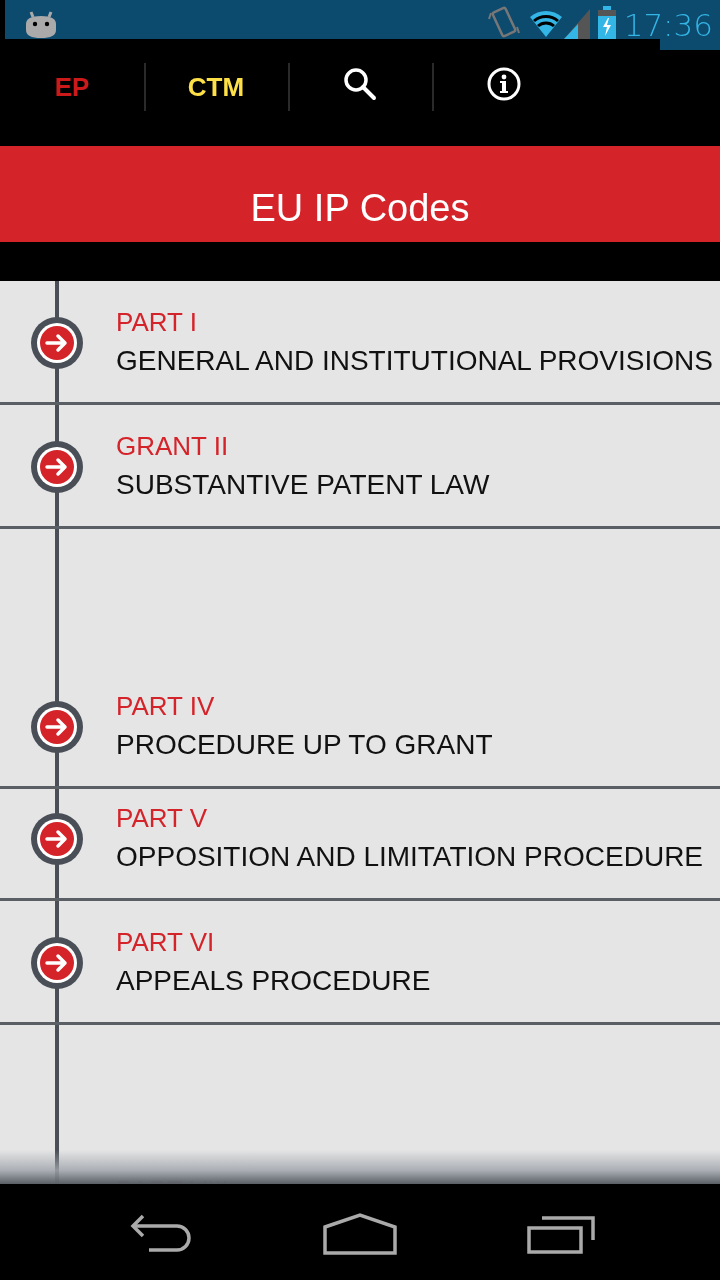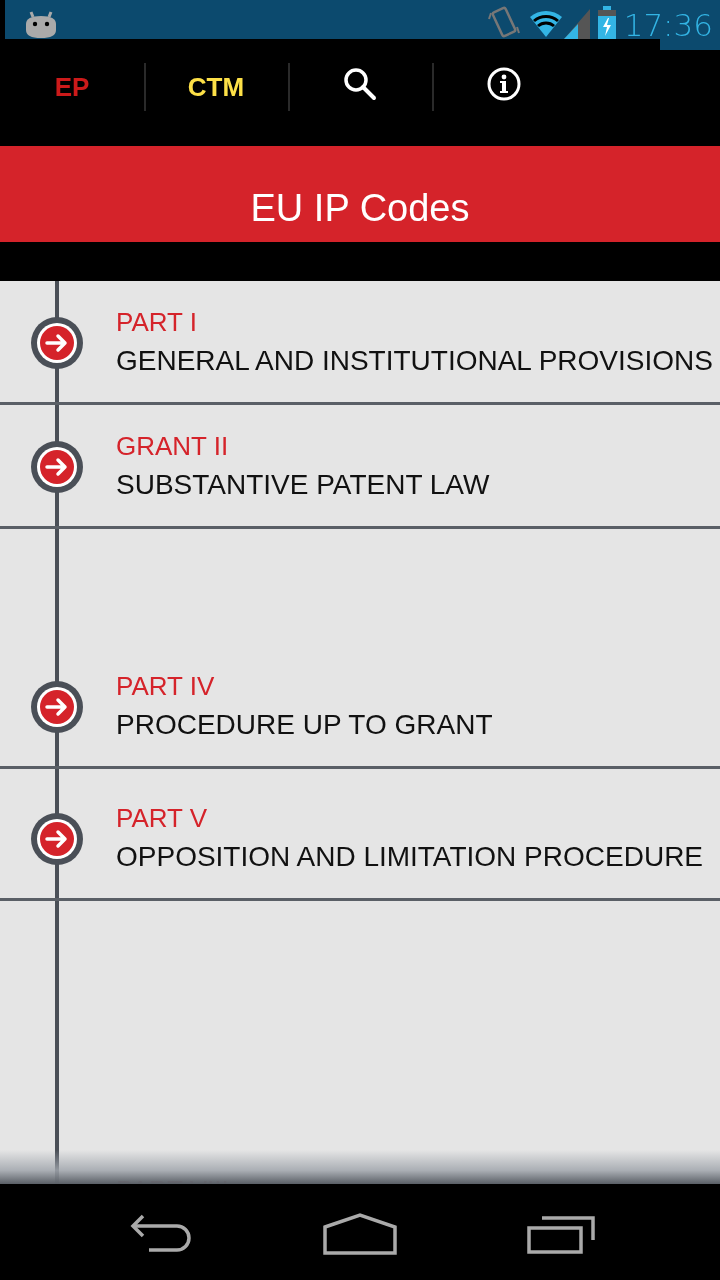--- a/index.html
+++ b/index.html
@@ -118,21 +118,21 @@
         <circle cx="26" cy="26" r="20" fill="#fff"></circle>
         <circle cx="26" cy="26" r="17" fill="#d5232a"></circle>
       <path d="M16 26 H34 M27 19 L34 26 L27 33" fill="none" stroke="#fff" stroke-width="3.5" stroke-linecap="round" stroke-linejoin="round"></path>
     </svg>
     <span class="part">GRANT II</span>
     <span class="desc">SUBSTANTIVE PATENT LAW</span>
     <div class="sep"></div>
   </div>
 
 
-  <div class="row" style="top:364px">
+  <div class="row" style="top:384px">
     <svg class="icon" viewBox="0 0 52 52">
       <circle cx="26" cy="26" r="26" fill="#4a4f57"></circle>
         <circle cx="26" cy="26" r="20" fill="#fff"></circle>
         <circle cx="26" cy="26" r="17" fill="#d5232a"></circle>
       <path d="M16 26 H34 M27 19 L34 26 L27 33" fill="none" stroke="#fff" stroke-width="3.5" stroke-linecap="round" stroke-linejoin="round"></path>
     </svg>
     <span class="part">PART IV</span>
     <span class="desc">PROCEDURE UP TO GRANT</span>
     <div class="sep"></div>
   </div>
@@ -142,20 +142,31 @@
       <circle cx="26" cy="26" r="26" fill="#4a4f57"></circle>
         <circle cx="26" cy="26" r="20" fill="#fff"></circle>
         <circle cx="26" cy="26" r="17" fill="#d5232a"></circle>
       <path d="M16 26 H34 M27 19 L34 26 L27 33" fill="none" stroke="#fff" stroke-width="3.5" stroke-linecap="round" stroke-linejoin="round"></path>
     </svg>
     <span class="part">PART V</span>
     <span class="desc">OPPOSITION AND LIMITATION PROCEDURE</span>
     <div class="sep"></div>
   </div>
 
+  <div class="row" style="top:620px">
+    <svg class="icon" viewBox="0 0 52 52">
+      <circle cx="26" cy="26" r="26" fill="#4a4f57"></circle>
+        <circle cx="26" cy="26" r="20" fill="#fff"></circle>
+        <circle cx="26" cy="26" r="17" fill="#d5232a"></circle>
+      <path d="M16 26 H34 M27 19 L34 26 L27 33" fill="none" stroke="#fff" stroke-width="3.5" stroke-linecap="round" stroke-linejoin="round"></path>
+    </svg>
+    <span class="part">PART VI</span>
+    <span class="desc">APPEALS PROCEDURE</span>
+    <div class="sep"></div>
+  </div>
 
 
   <div class="row" style="top:868px">
     <svg class="icon" viewBox="0 0 52 52">
       <circle cx="26" cy="26" r="26" fill="#4a4f57"></circle>
         <circle cx="26" cy="26" r="20" fill="#fff"></circle>
         <circle cx="26" cy="26" r="17" fill="#d5232a"></circle>
       <path d="M16 26 H34 M27 19 L34 26 L27 33" fill="none" stroke="#fff" stroke-width="3.5" stroke-linecap="round" stroke-linejoin="round"></path>
     </svg>
     <span class="part">PART VIII</span>

